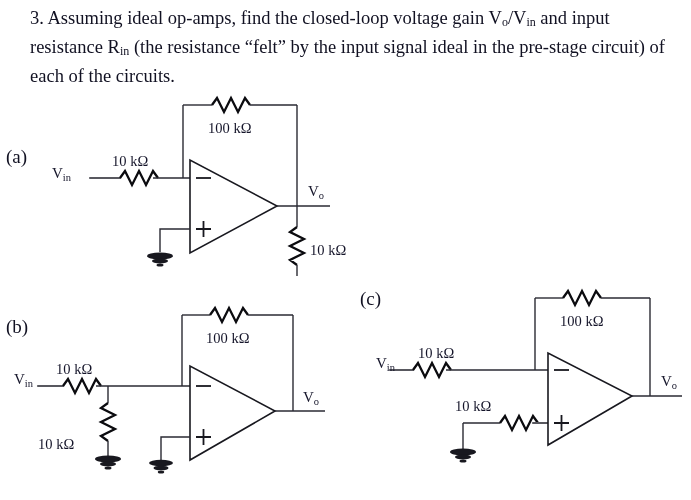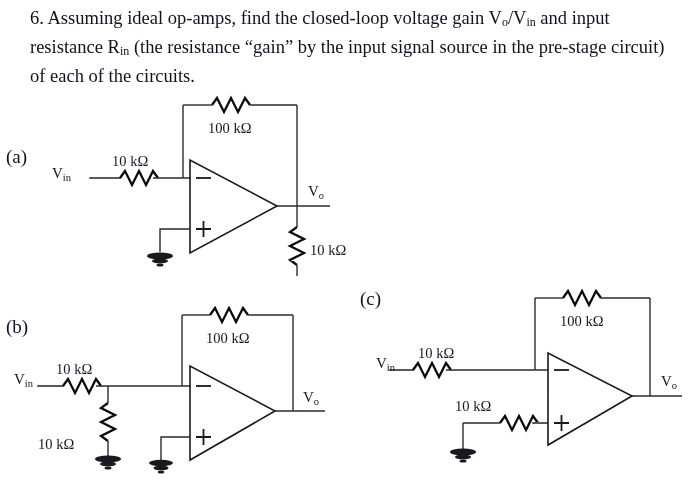--- a/index.html
+++ b/index.html
@@ -45,21 +45,21 @@
     fill:#15152a;
   }
   .sub-svg{font-size:10.5px;}
 </style>
 </head>
 <body>
 
 <div id="sheet">
 
   <div class="prompt">
-    <span>6. Assuming ideal op-amps, find the closed-loop voltage gain </span><span>V</span><span class="sub">o</span><span>/V</span><span class="sub">in</span><span> and input resistance R</span><span class="sub">in</span><span> (the resistance “gain” by the input signal source in the pre-stage circuit) of each of the circuits.</span>
+    <span>3. Assuming ideal op-amps, find the closed-loop voltage gain </span><span>V</span><span class="sub">o</span><span>/V</span><span class="sub">in</span><span> and input resistance R</span><span class="sub">in</span><span> (the resistance “felt” by the input signal ideal in the pre-stage circuit) of each of the circuits.</span>
   </div>
 
   <div class="circ-label" style="left:6px;top:146px;">(a)</div>
   <div class="circ-label" style="left:6px;top:316px;">(b)</div>
   <div class="circ-label" style="left:360px;top:288px;">(c)</div>
 
   <svg width="691" height="500">
 
     <path class="wire" d="M183,105 L212,105"></path>
     <path class="res" d="M212,105 l5,-7 l7,14 l7,-14 l7,14 l7,-14 l5,7"></path>

